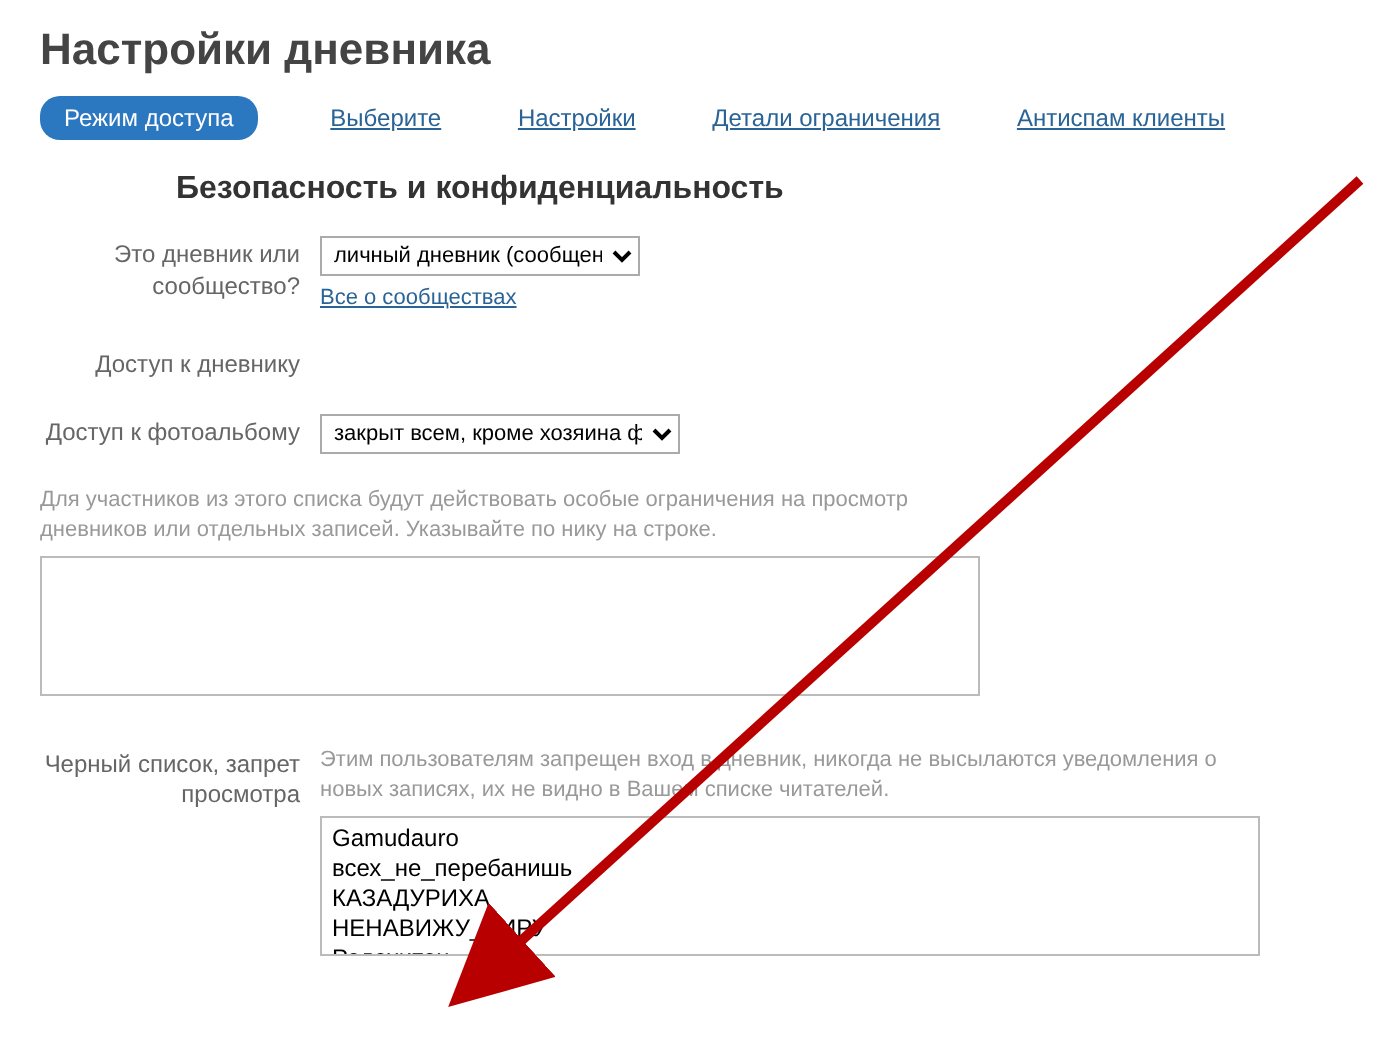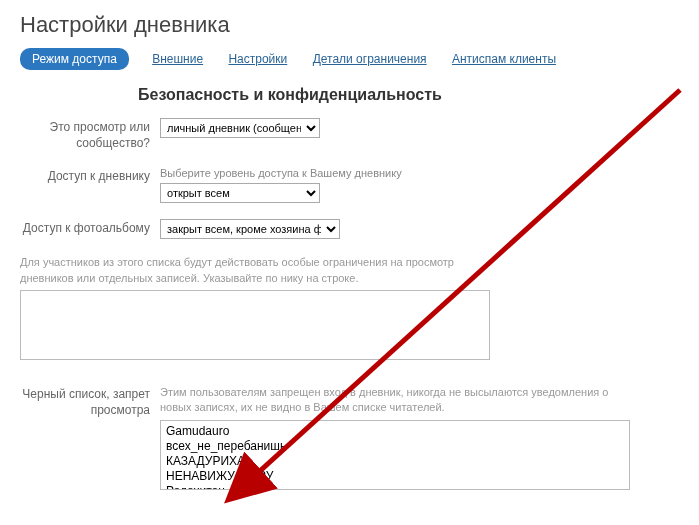--- a/index.html
+++ b/index.html
@@ -8,50 +8,50 @@
     padding: 12px 20px;
     font-family: Arial, Helvetica, sans-serif;
     font-size: 12px;
     color: #333;
     background: #fff;
     width: 699px;
     position: relative;
   }
   h1 {
     font-size: 22px;
-    font-weight: normal;
+    font-weight: bold;
     color: #444;
     margin: 0 0 10px 0;
   }
   .tabs {
     margin-bottom: 16px;
   }
   .tabs a {
     color: #2a6496;
     text-decoration: underline;
-    margin-right: 18px;
+    margin-right: 31px;
     font-size: 12px;
     display: inline-block;
     padding: 4px 2px;
   }
   .tabs a.active {
     background: #2b77c0;
     color: #fff;
     text-decoration: none;
     padding: 4px 12px;
     border-radius: 10px;
   }
   h2 {
     font-size: 16px;
     font-weight: bold;
     color: #333;
     margin: 0 0 14px 0;
   }
   .content {
-    margin-left: 118px;
+    margin-left: 68px;
   }
   .form-row {
     display: flex;
     margin-bottom: 16px;
   }
   .form-label {
     width: 140px;
     text-align: right;
     color: #666;
     font-size: 12px;
@@ -107,48 +107,43 @@
     pointer-events: none;
   }
 </style>
 </head>
 <body>
 
 <h1>Настройки дневника</h1>
 
 <div class="tabs">
   <a href="#" class="active">Режим доступа</a>
-  <a href="#">Внешние</a>
+  <a href="#">Выберите</a>
   <a href="#">Настройки</a>
   <a href="#">Детали ограничения</a>
   <a href="#">Антиспам клиенты</a>
 </div>
 
 <div class="content">
   <h2>Безопасность и конфиденциальность</h2>
 </div>
 
 <div class="form-row">
-  <div class="form-label">Это просмотр или сообщество?</div>
+  <div class="form-label">Это дневник или сообщество?</div>
   <div class="form-field">
     <select>
       <option>личный дневник (сообщения д</option>
     </select>
     <div style="height:4px"></div>
+    <a href="#" class="sublink">Все о сообществах</a>
   </div>
 </div>
 
 <div class="form-row">
   <div class="form-label">Доступ к дневнику</div>
-  <div class="form-field">
-    <div class="helptext">Выберите уровень доступа к Вашему дневнику</div>
-    <select>
-      <option>открыт всем</option>
-    </select>
-  </div>
 </div>
 
 <div class="form-row">
   <div class="form-label">Доступ к фотоальбому</div>
   <div class="form-field">
     <select style="width:180px">
       <option>закрыт всем, кроме хозяина фо</option>
     </select>
   </div>
 </div>

